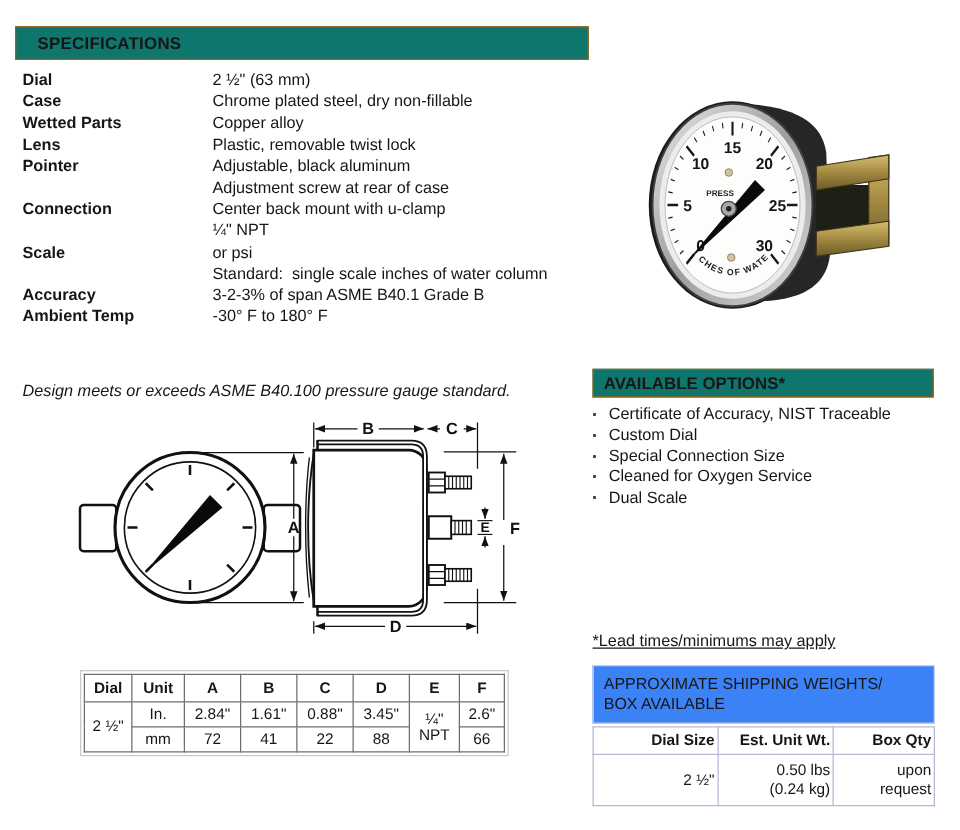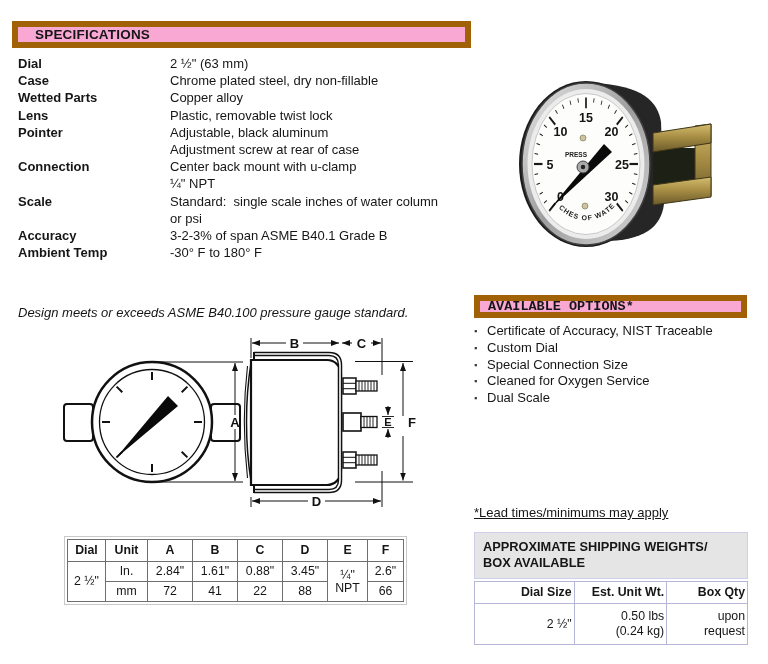--- a/index.html
+++ b/index.html
@@ -1,38 +1,38 @@
 <!DOCTYPE html>
 <html><head>
 <meta charset="utf-8">
 <style>
   html,body{margin:0;padding:0;background:#fff;}
   body{width:768px;height:664px;position:relative;overflow:hidden;
        font-family:"Liberation Sans","DejaVu Sans",sans-serif;color:#161616;}
   .abs{position:absolute;}
-  .bar{background:#f9a8d4;border:6px solid #a16207;box-sizing:border-box;
+  .bar{background:#0f766e;border:1px solid #a16207;box-sizing:border-box;
        display:flex;align-items:center;font-weight:bold;}
   
   #spec-bar{left:12px;top:21px;width:459px;height:27px;font-size:13.5px;padding-left:17px;letter-spacing:.2px;}
   #spec-list{left:18px;top:55px;width:455px;font-size:13px;line-height:17.2px;}
   .spec-row{display:flex;}
   .spec-label{width:152px;font-weight:bold;flex:none;}
   .spec-value{flex:1;}
   .spec-line{white-space:pre-wrap;}
   #spec-note{left:18px;top:261px;width:460px;font-size:13px;font-style:italic;margin-top:44px;}
   
-  #options-bar{left:474px;top:295px;width:273px;height:23px;font-size:13.5px;padding-left:8px;font-family:Liberation Mono, monospace;}
+  #options-bar{left:474px;top:295px;width:273px;height:23px;font-size:13.5px;padding-left:8px;}
   #options-list{left:474px;top:323px;width:292px;font-size:13px;line-height:16.8px;}
   .opt-item{display:flex;}
   .opt-bullet{width:13px;flex:none;font-size:9px;line-height:16.8px;color:#333;}
   #options-footnote{left:474px;top:505px;font-size:13px;text-decoration:underline;}
   
   #shipping{left:474px;top:532px;width:274px;}
-  #shipping-title{background:#e5e5e5;border:1px solid #cfcfe9;box-sizing:border-box;
-                  font-weight:bold;font-size:12.8px;line-height:16px;padding:6px 8px 7px 8px;}
+  #shipping-title{background:#3b82f6;border:1px solid #cfcfe9;box-sizing:border-box;
+                  font-weight:normal;font-size:12.8px;line-height:16px;padding:6px 8px 7px 8px;}
   #shipping-table{width:100%;border-collapse:collapse;margin-top:2px;}
   #shipping-table th,#shipping-table td{border:1.5px solid #b6b7d8;text-align:right;
                   font-size:12.3px;padding:2px 2px;line-height:15px;}
   #shipping-table th{font-weight:bold;padding:3px 2px;}
   #shipping-table td{height:36px;vertical-align:middle;}
   .small-dial{font-size:11.5px;}
   
   #dim-wrap{left:64px;top:536px;border:1px solid #c9c9c9;background:#fff;padding:2px;}
   #dim-table{border-collapse:collapse;table-layout:fixed;}
   #dim-table th,#dim-table td{border:1px solid #6f6f6f;text-align:center;font-size:12.3px;
@@ -86,22 +86,22 @@
   <div class="spec-row">
     <div class="spec-label">Connection</div>
     <div class="spec-value">
       <div class="spec-line">Center back mount with u-clamp</div>
       <div class="spec-line">¼" NPT</div>
     </div>
   </div>
   <div class="spec-row">
     <div class="spec-label">Scale</div>
     <div class="spec-value">
+      <div class="spec-line">or psi</div>
       <div class="spec-line">Standard:  single scale inches of water column</div>
-      <div class="spec-line">or psi</div>
     </div>
   </div>
   <div class="spec-row">
     <div class="spec-label">Accuracy</div>
     <div class="spec-value">
         <div class="spec-line">3-2-3% of span ASME B40.1 Grade B</div>
       </div>
   </div>
   <div class="spec-row">
     <div class="spec-label">Ambient Temp</div>

